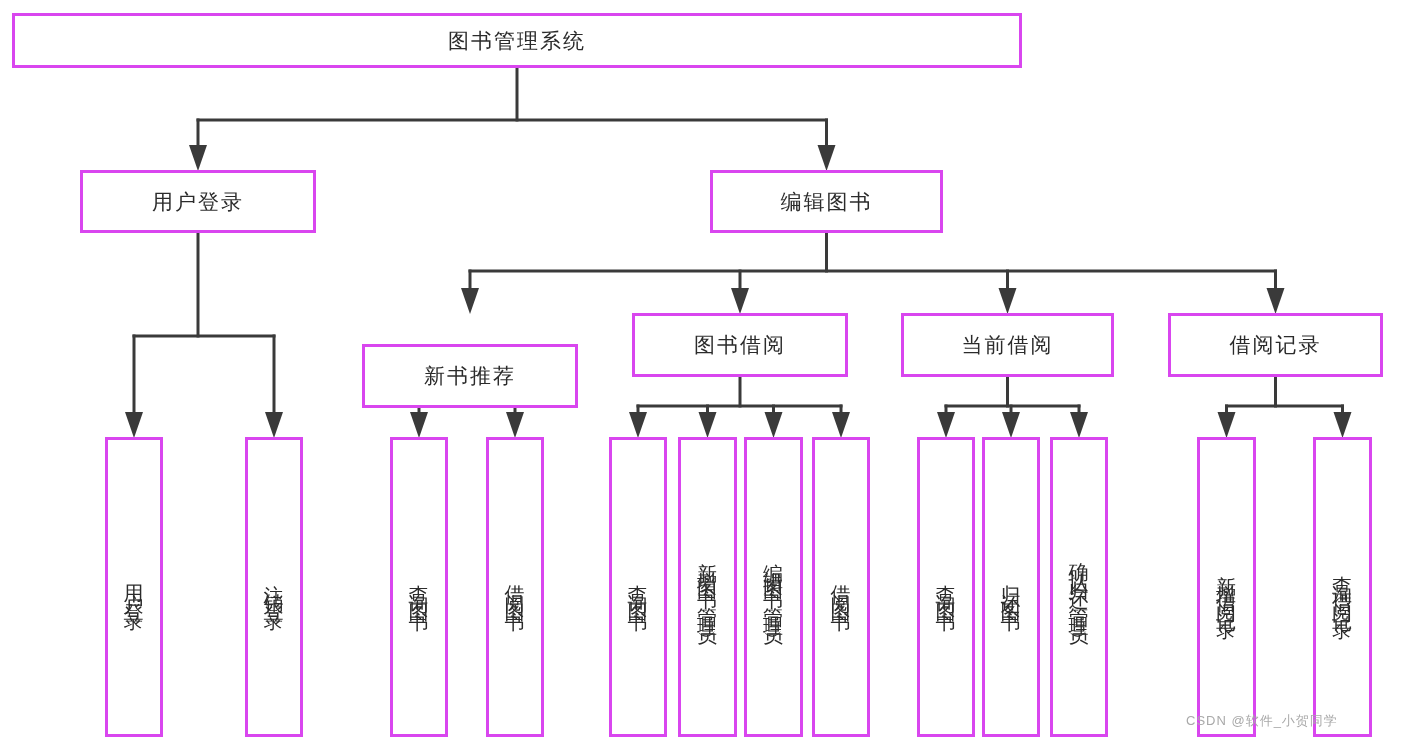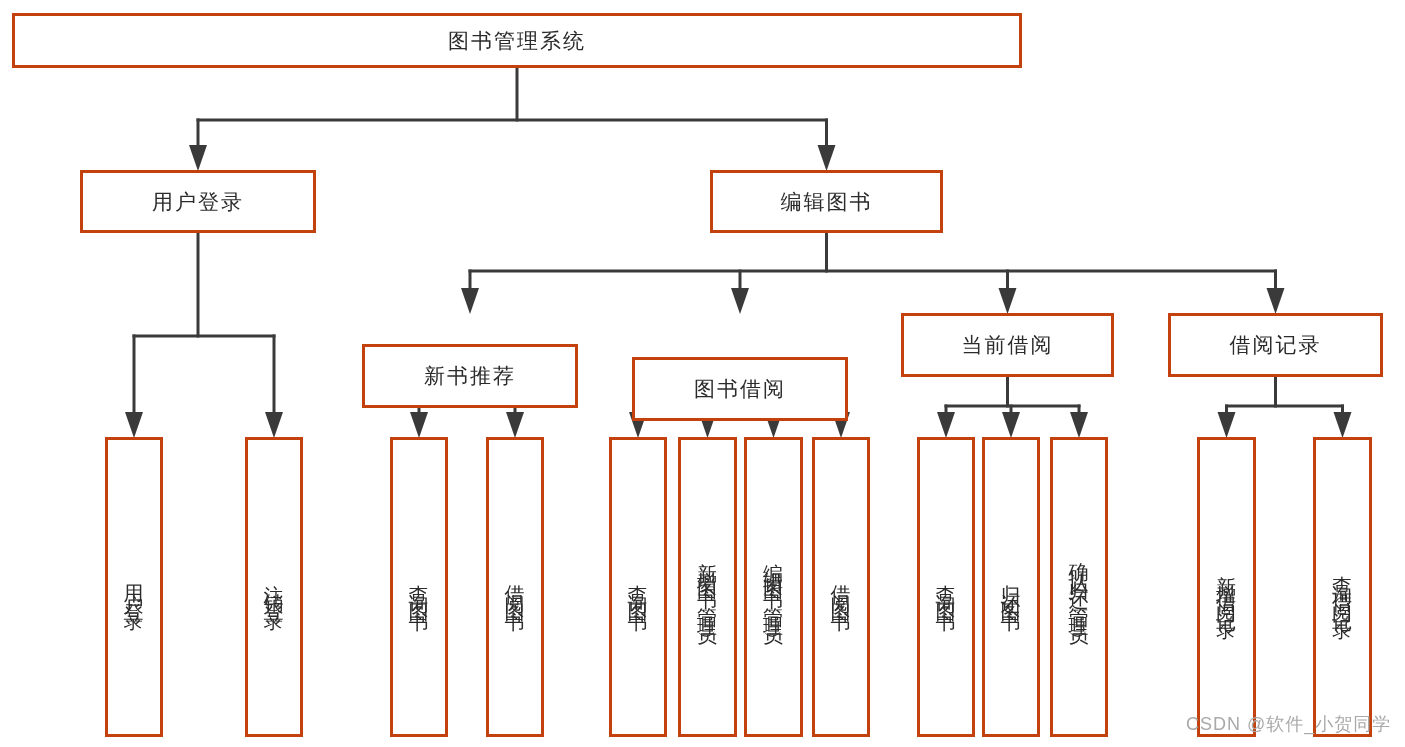--- a/index.html
+++ b/index.html
@@ -3,46 +3,46 @@
 <meta charset="utf-8">
 <style>
   html,body{margin:0;padding:0;background:#fff;}
   .canvas{
     position:relative;width:1405px;height:747px;background:#ffffff;
     font-family:"Liberation Sans","DejaVu Sans",sans-serif;overflow:hidden;
   }
   #wires{position:absolute;left:0;top:0;width:1405px;height:747px;z-index:1;pointer-events:none;}
   .node{
     position:absolute;box-sizing:border-box;background:#ffffff;
-    border:3px solid #c2410c;color:#2b2b2b;z-index:2;
+    border:3px solid #d946ef;color:#2b2b2b;z-index:2;
     display:flex;align-items:center;justify-content:center;
   }
   .hbox{font-size:21px;letter-spacing:2px;}
   .vbox{
     writing-mode:vertical-lr;text-orientation:mixed;
     font-size:20px;letter-spacing:9px;line-height:1;
     top:437px;width:58px;height:300px;
   }
   #n-root{left:12px;top:13px;width:1010px;height:55px;}
   #n-l2-0{left:80px;top:170px;width:236px;height:63px;}
   #n-l2-1{left:710px;top:170px;width:233px;height:63px;}
   #n-l3-0{left:362px;top:313px;width:216px;height:64px;margin-top:31px;}
-  #n-l3-1{left:632px;top:313px;width:216px;height:64px;margin-top:44px;}
+  #n-l3-1{left:632px;top:313px;width:216px;height:64px;}
   #n-l3-2{left:901px;top:313px;width:213px;height:64px;}
   #n-l3-3{left:1168px;top:313px;width:215px;height:64px;}
   #n-leaf-0{left:105px;}  #n-leaf-1{left:245px;}
   #n-leaf-2{left:390px;}  #n-leaf-3{left:486px;}
   #n-leaf-4{left:609px;}  #n-leaf-5{left:678px;width:59px;}
   #n-leaf-6{left:744px;width:59px;}  #n-leaf-7{left:812px;}
   #n-leaf-8{left:917px;}  #n-leaf-9{left:982px;}
   #n-leaf-10{left:1050px;}
   #n-leaf-11{left:1197px;width:59px;}  #n-leaf-12{left:1313px;width:59px;}
   .watermark{
     position:absolute;left:1186px;top:712px;z-index:3;
-    font-size:18px;letter-spacing:1px;color:#a9a9a9;white-space:nowrap;
+    font-size:13px;letter-spacing:1px;color:#a9a9a9;white-space:nowrap;
   }
 </style>
 </head>
 <body>
 
 <div class="canvas">
   <svg id="wires" viewBox="0 0 1405 747" xmlns="http://www.w3.org/2000/svg">
       <line x1="517" y1="68" x2="517" y2="120" stroke="#3a3a3a" stroke-width="3" stroke-linecap="square"></line>
       <line x1="198" y1="120" x2="826.5" y2="120" stroke="#3a3a3a" stroke-width="3" stroke-linecap="square"></line>
       <line x1="198" y1="120" x2="198" y2="148" stroke="#3a3a3a" stroke-width="3" stroke-linecap="square"></line>

